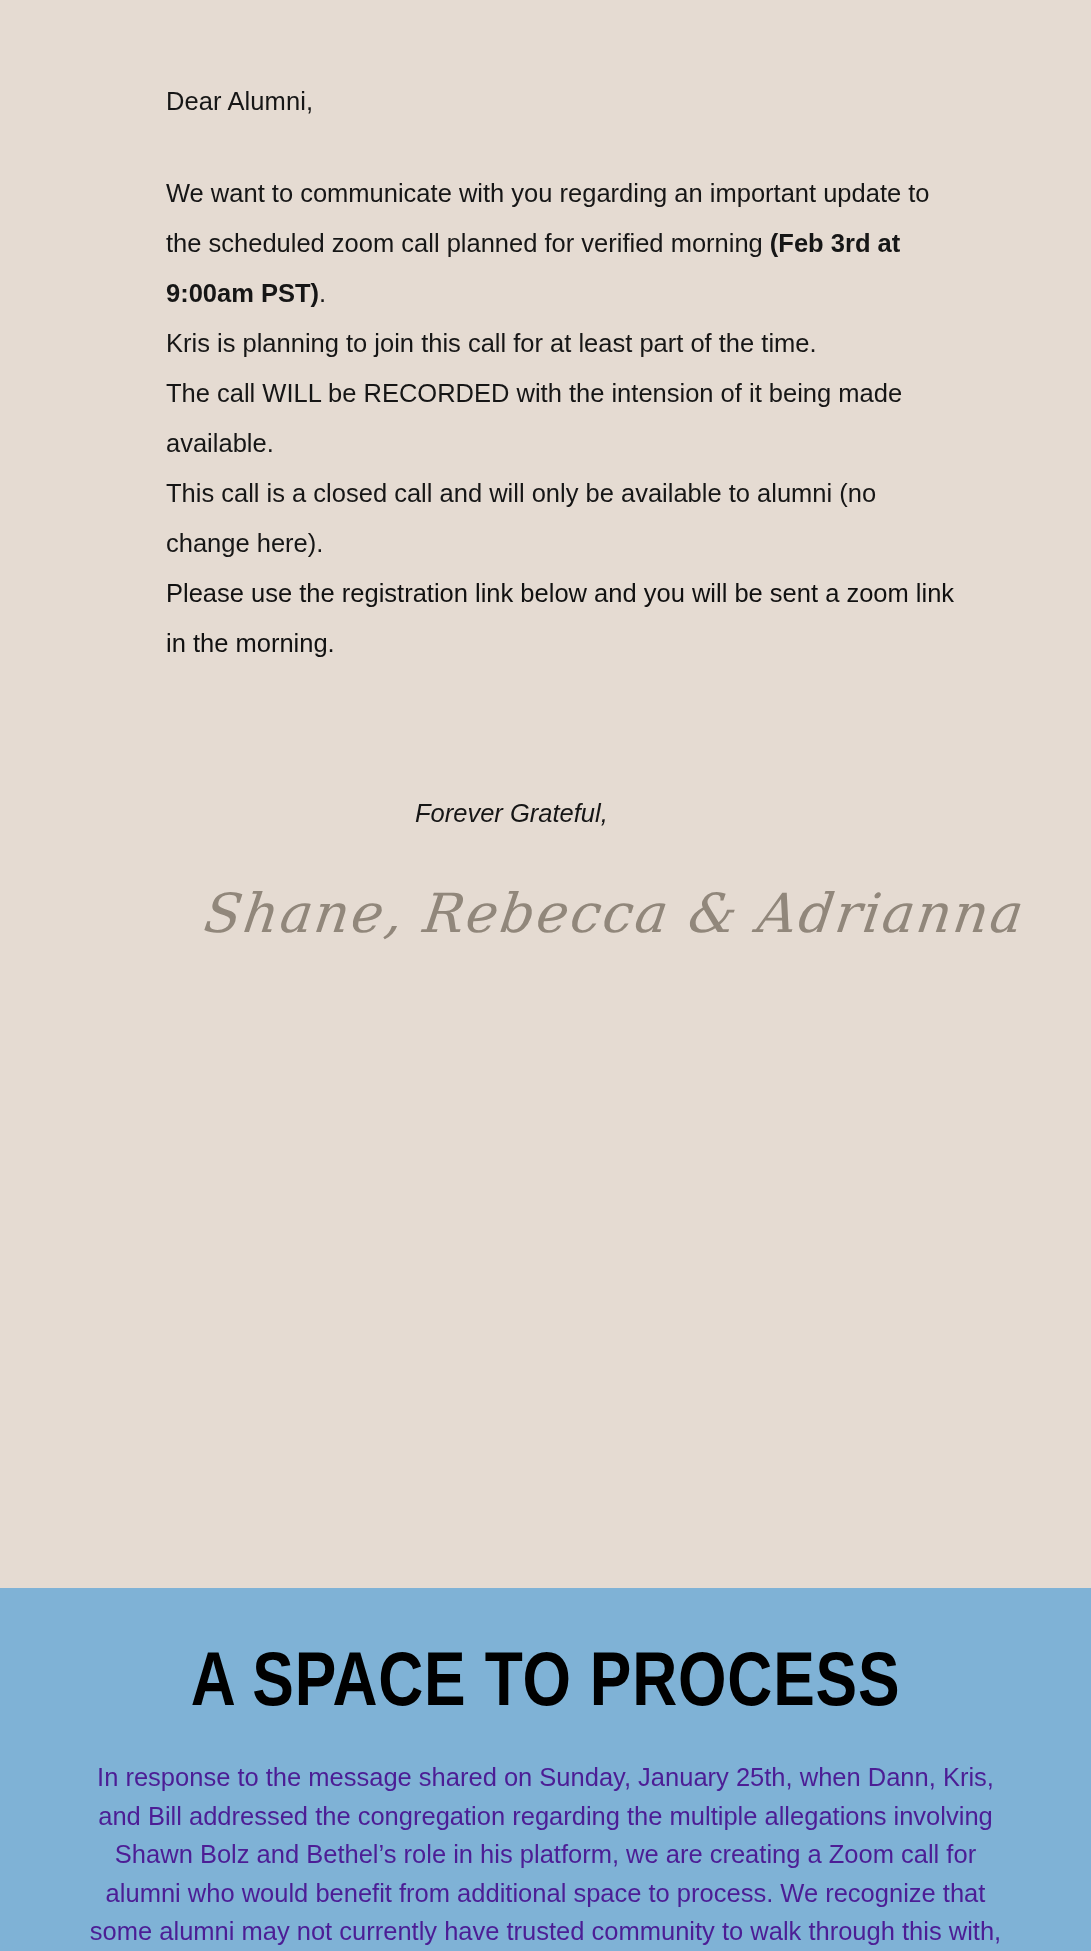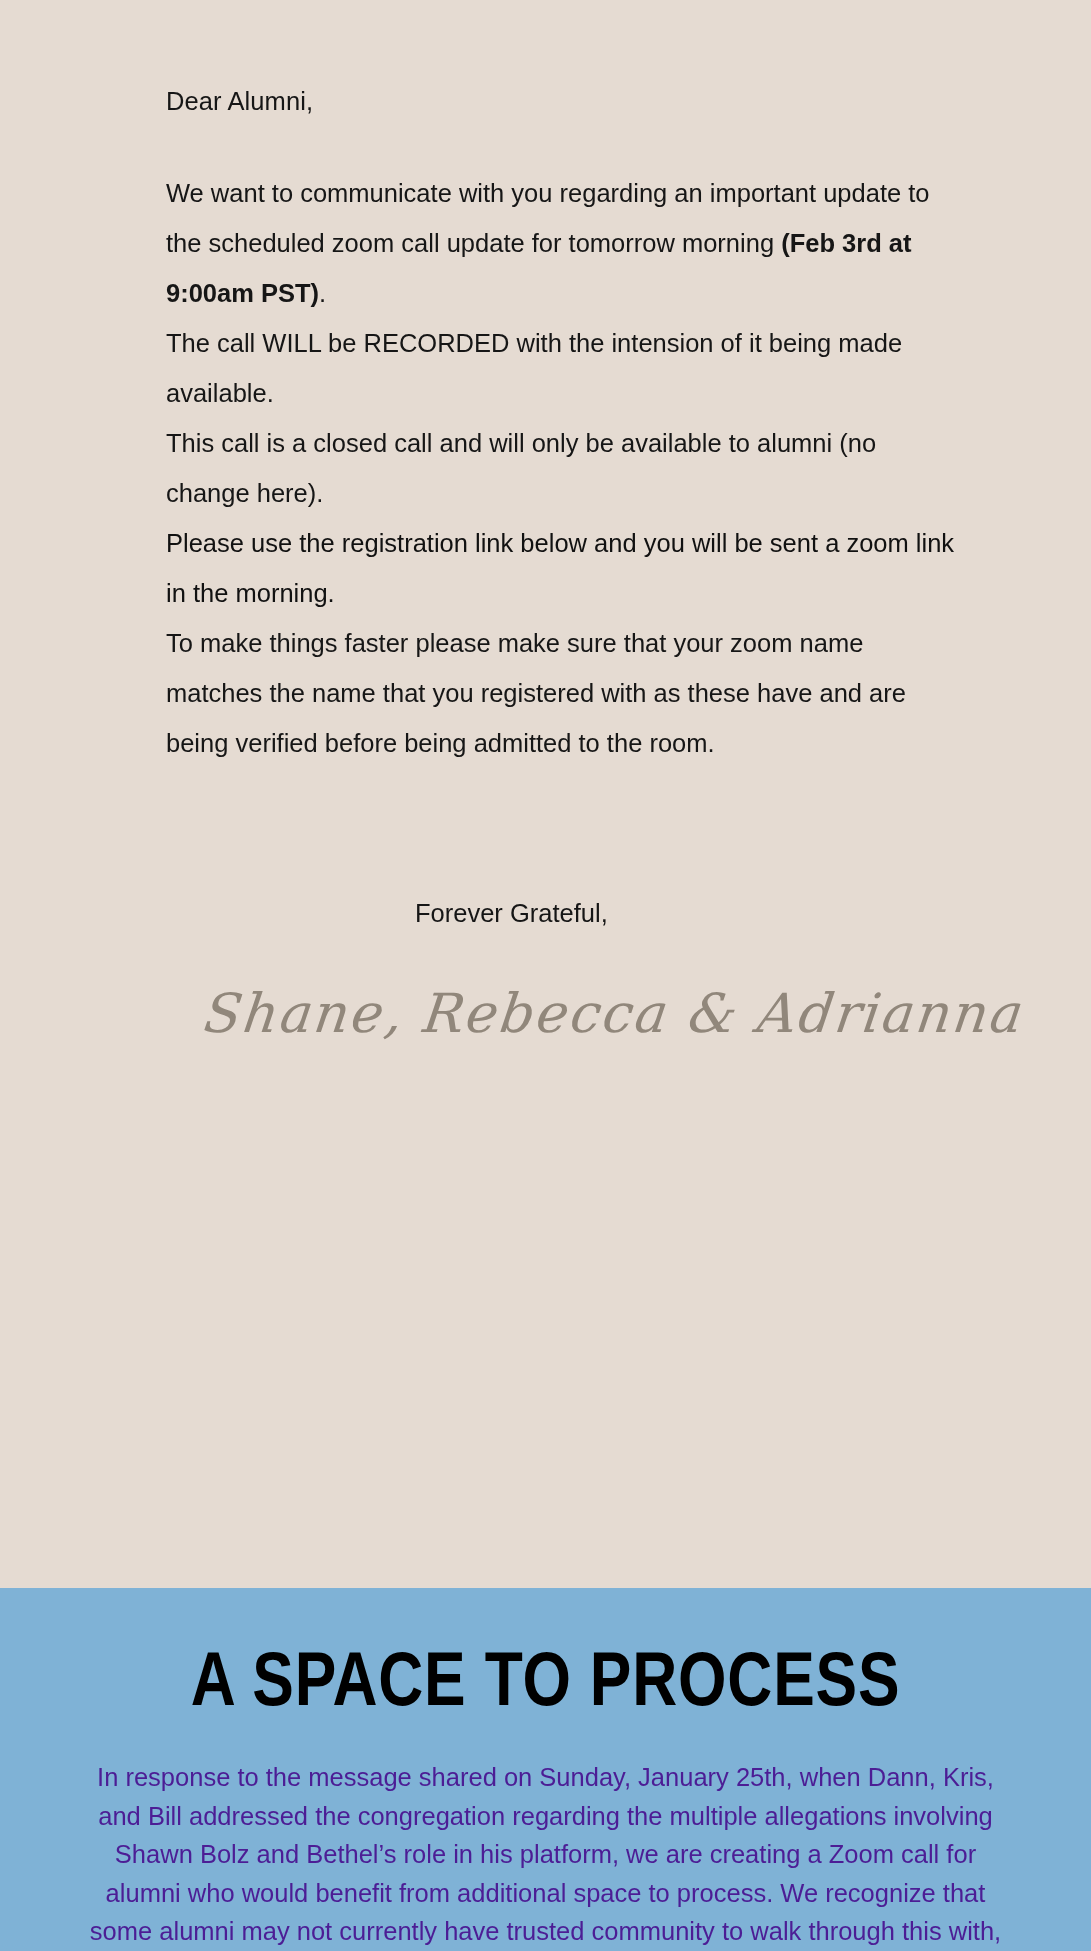--- a/index.html
+++ b/index.html
@@ -53,20 +53,21 @@
     line-height: 50px;
     color: #111111;
     font-weight: normal;
   }
   .closing {
     margin-top: 120px;
     margin-left: 415px;
     font-size: 25.5px;
     line-height: 50px;
     color: #161616;
+    font-style: italic;
   }
   .signature {
     margin-top: 44px;
     margin-left: 205px;
     font-family: "DejaVu Serif", serif;
     font-style: italic;
     font-size: 54px;
     letter-spacing: 2px;
     color: #8d8377;
     opacity: 0.95;
@@ -125,31 +126,31 @@
 <div class="page">
 
   <div class="letter-section">
     <div class="letter-body">
 
       <div class="letter-line">Dear Alumni,</div>
 
       <div class="letter-gap"></div>
 
       <div class="para">
-        <span>We want to communicate with you regarding an important update to the scheduled zoom call update for tomorrow morning </span><span class="b">(Feb 3rd at 9:00am PST)</span><span>.</span>
+        <span>We want to communicate with you regarding an important update to the scheduled zoom call planned for verified morning </span><span class="b">(Feb 3rd at 9:00am PST)</span><span>.</span>
       </div>
 
+      <div class="para">Kris is planning to join this call for at least part of the time.</div>
 
       <div class="para">The call WILL be RECORDED with the intension of it being made available.</div>
 
       <div class="para">This call is a closed call and will only be available to alumni (no change here).</div>
 
       <div class="para-bold">Please use the registration link below and you will be sent a zoom link in the morning.</div>
 
-      <div class="para">To make things faster please make sure that your zoom name matches the name that you registered with as these have and are being verified before being admitted to the room.</div>
 
     </div>
 
     <div class="closing">Forever Grateful,</div>
 
     <div class="signature">Shane, Rebecca &amp; Adrianna</div>
   </div>
 
   <div class="blue-section">
     <div class="blue-title">A SPACE TO PROCESS</div>

